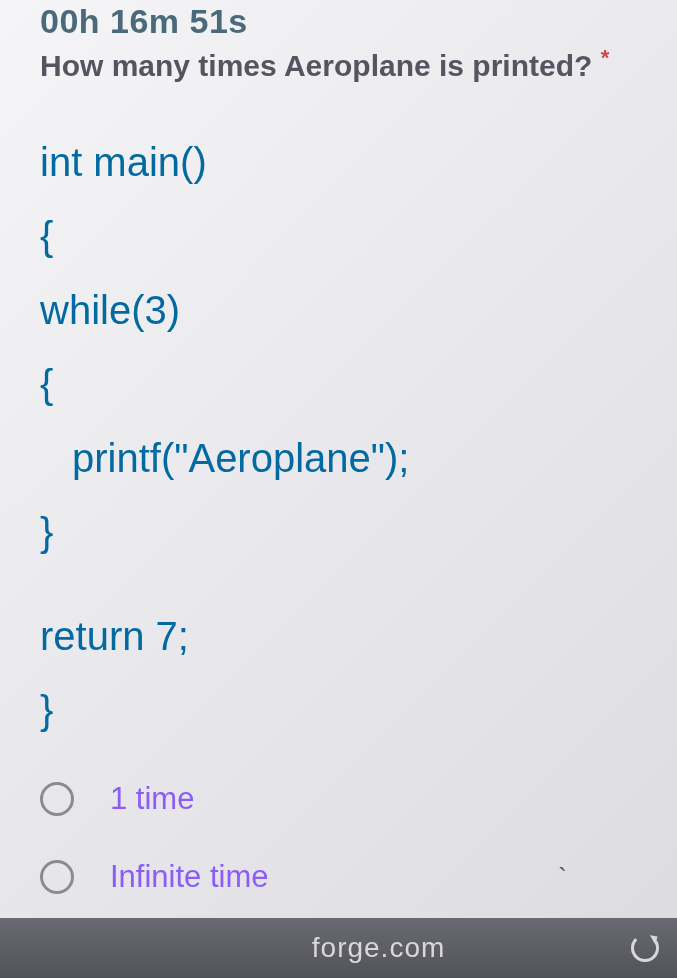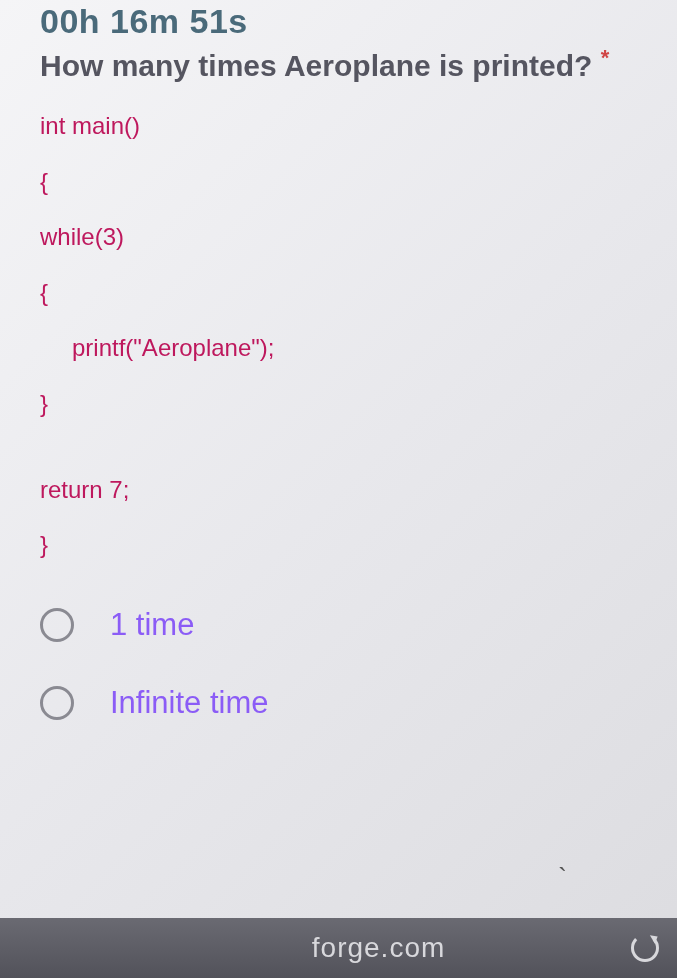--- a/index.html
+++ b/index.html
@@ -30,23 +30,23 @@
       color: #555560;
       margin-top: 4px;
       font-weight: 700;
     }
     .asterisk {
       color: #d04545;
       font-size: 22px;
       vertical-align: super;
     }
     .code-block {
-      margin-top: 29px;
-      font-size: 24px;
-      color: #be185d;
+      margin-top: 56px;
+      font-size: 40px;
+      color: #0369a1;
       line-height: 1.15;
     }
     .code-line {
       margin-bottom: 28px;
     }
     .code-indent {
       padding-left: 32px;
     }
     .options {
       margin-top: 48px;

